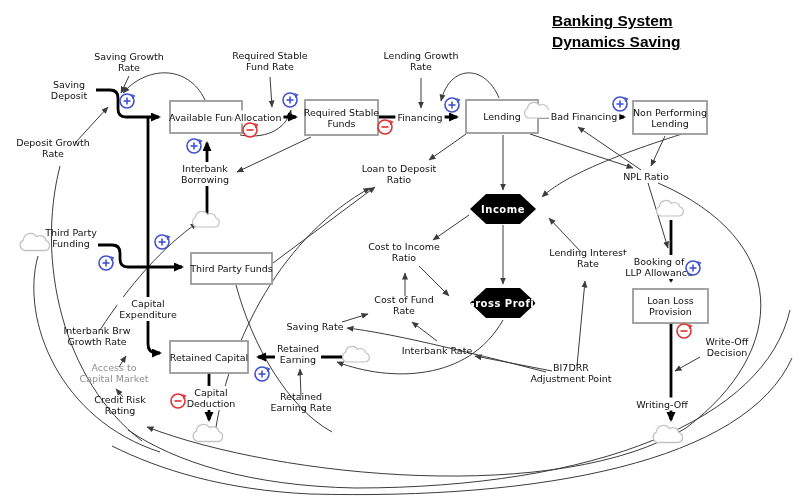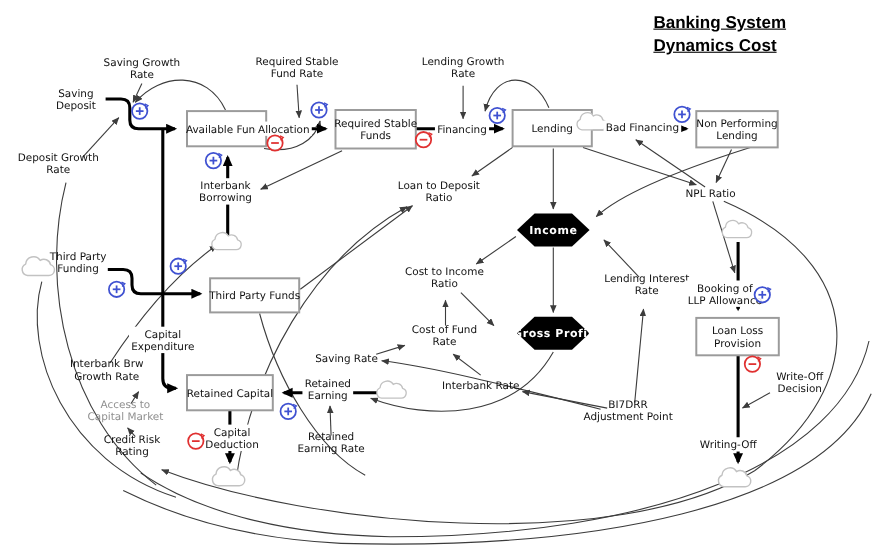--- a/index.html
+++ b/index.html
@@ -1,19 +1,19 @@
 <!DOCTYPE html>
 <html><head>
 <meta charset="utf-8">
 <style>
   html,body{margin:0;padding:0;background:#ffffff;}
   #stage{position:relative;width:800px;height:502px;background:#ffffff;overflow:hidden;
          font-family:"DejaVu Sans",sans-serif;}
   #diagram{position:absolute;left:0;top:0;}
-  #model-title{position:absolute;left:594px;top:10px;width:160px;text-align:left;
+  #model-title{position:absolute;left:552px;top:10px;width:160px;text-align:left;
                font-family:"Liberation Sans",sans-serif;font-weight:bold;font-size:15.5px;
                line-height:21px;color:#000;}
   #model-title .t-line{text-decoration:underline;white-space:nowrap;display:block;}
   svg text{font-family:"DejaVu Sans",sans-serif;}
   .aux-label{font-size:9.5px;fill:#111;}
   .aux-label.muted{fill:#8f8f8f;}
   .stock-label{font-size:9.5px;fill:#111;}
   .hex-label{font-size:10px;font-weight:bold;fill:#fff;letter-spacing:.5px;}
 </style>
 </head>
@@ -300,15 +300,15 @@
         <g>
           <circle cx="684" cy="331" r="7" fill="#ffffff" fill-opacity="0.85" stroke="#e03030" stroke-width="1.6"></circle>
           <line x1="680.5" y1="331" x2="687.5" y2="331" stroke="#e03030" stroke-width="1.6"></line>
           <path d="M688.5,324.5 l3,1.5 l-2.5,2.5" fill="none" stroke="#e03030" stroke-width="1.2"></path>
         </g>
       </g>
   </svg>
 
   <div id="model-title">
     <span class="t-line">Banking System</span>
-    <span class="t-line">Dynamics Cost</span>
+    <span class="t-line">Dynamics Saving</span>
   </div>
 </div>
 
 </body></html>

